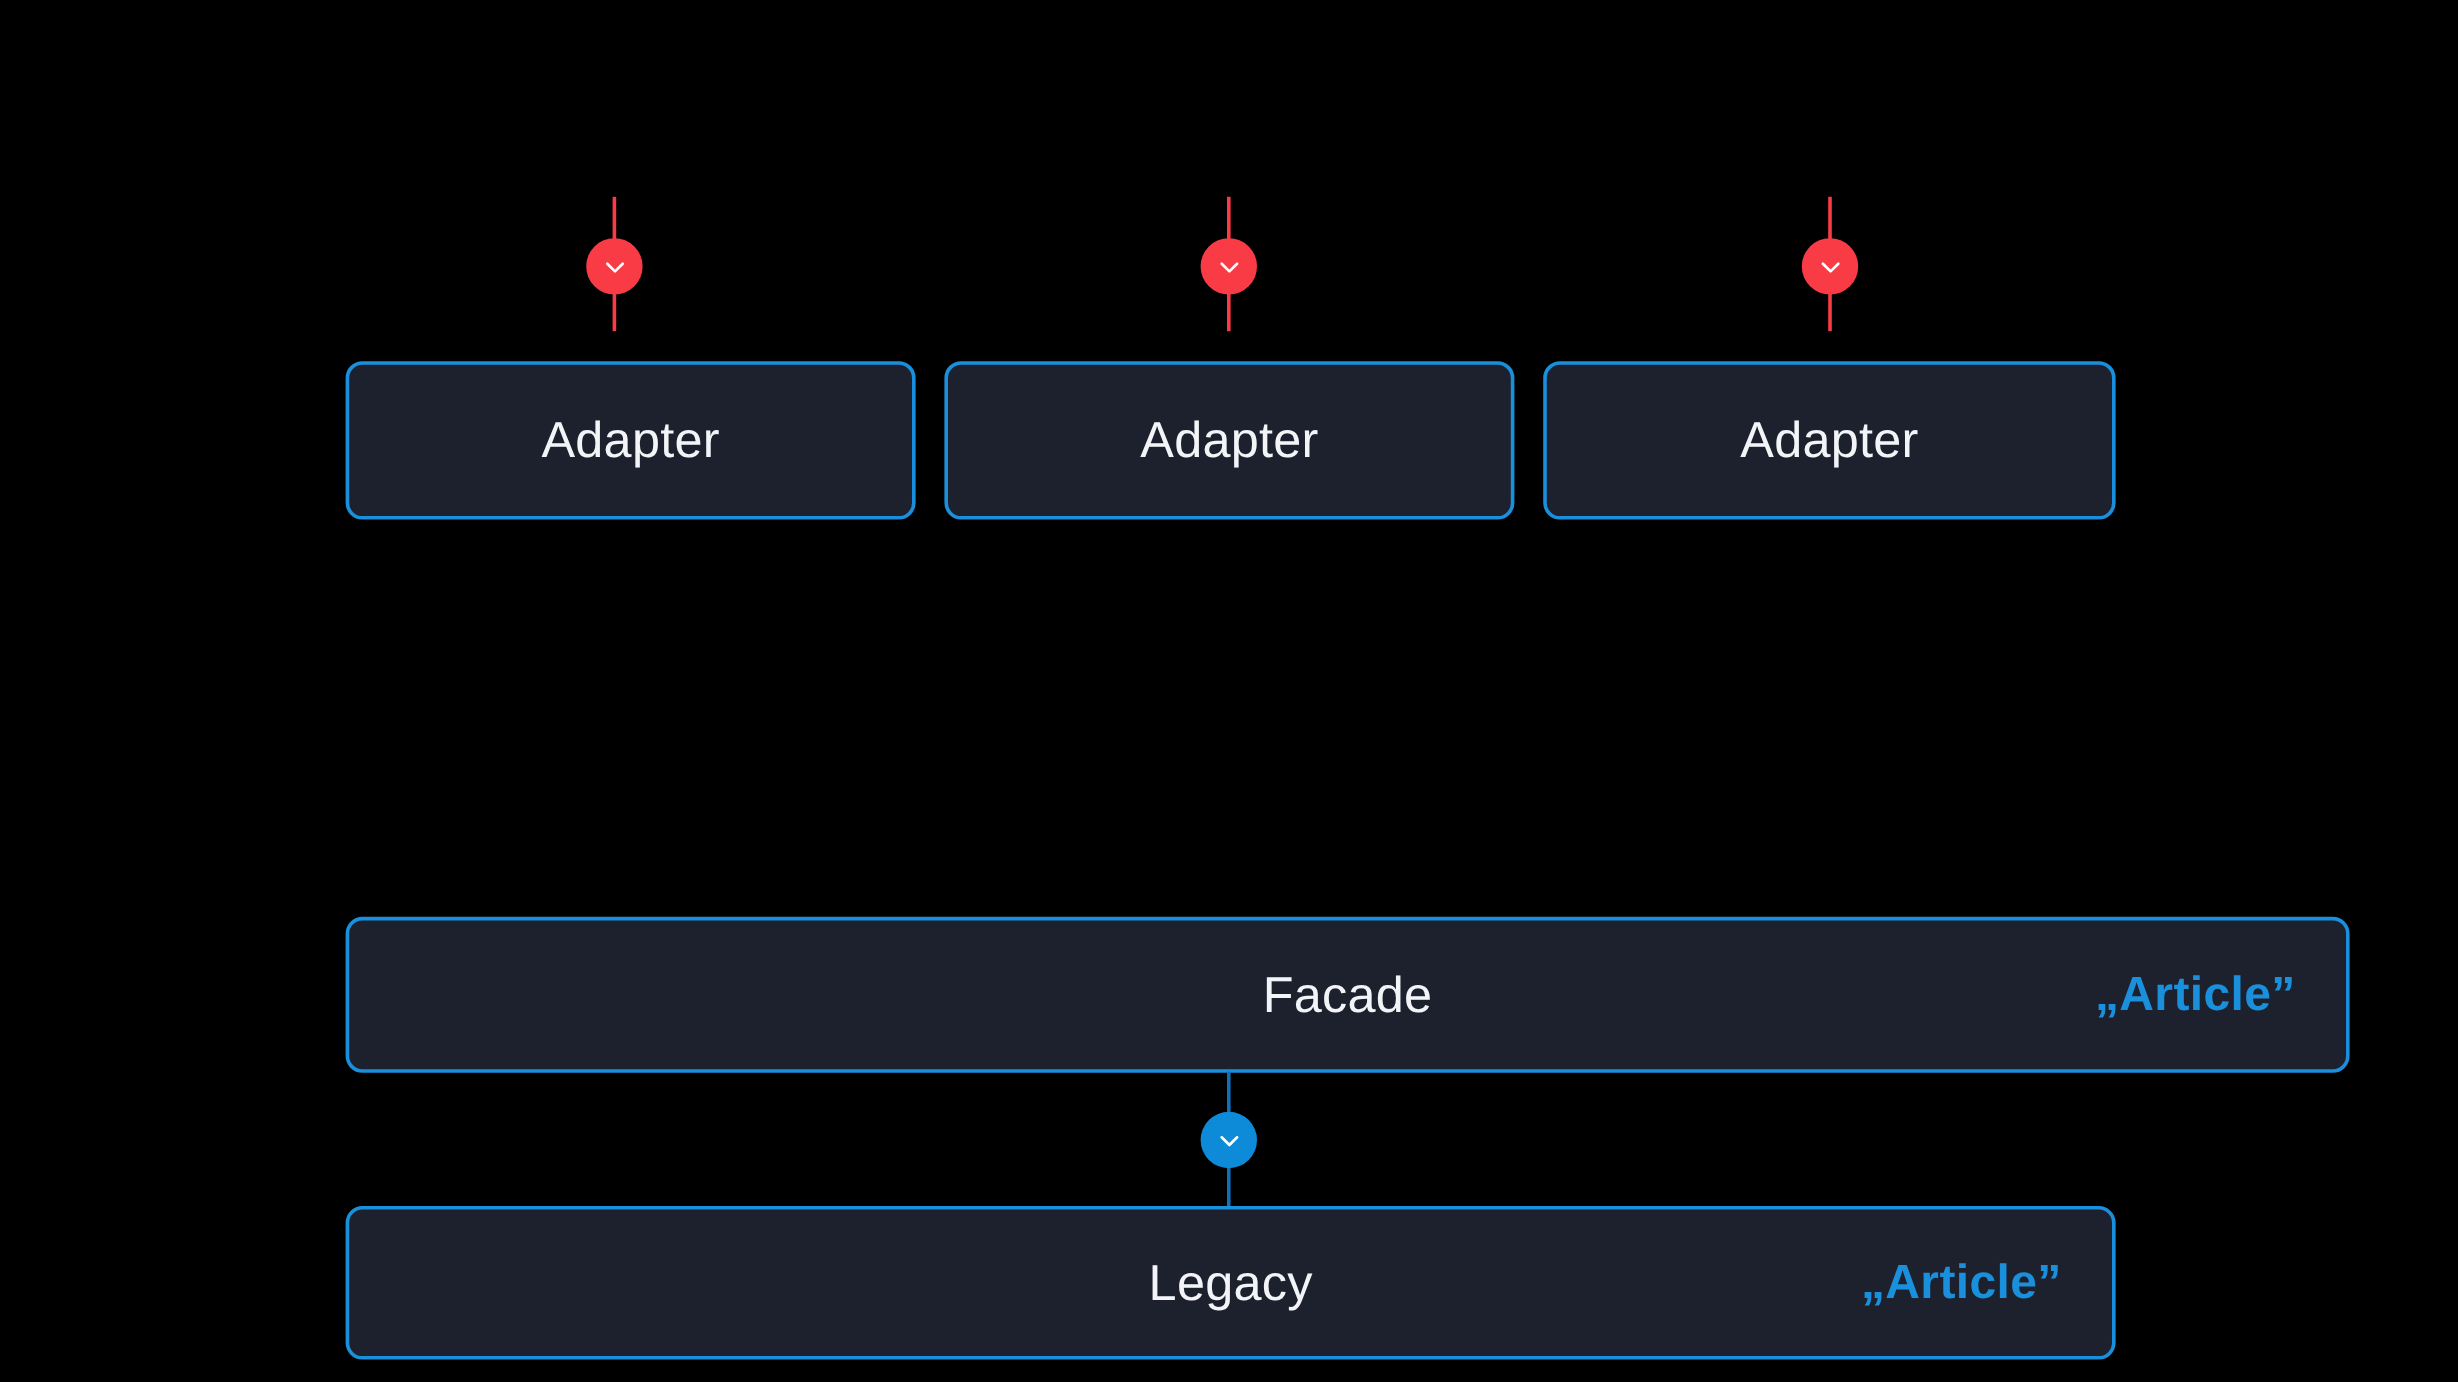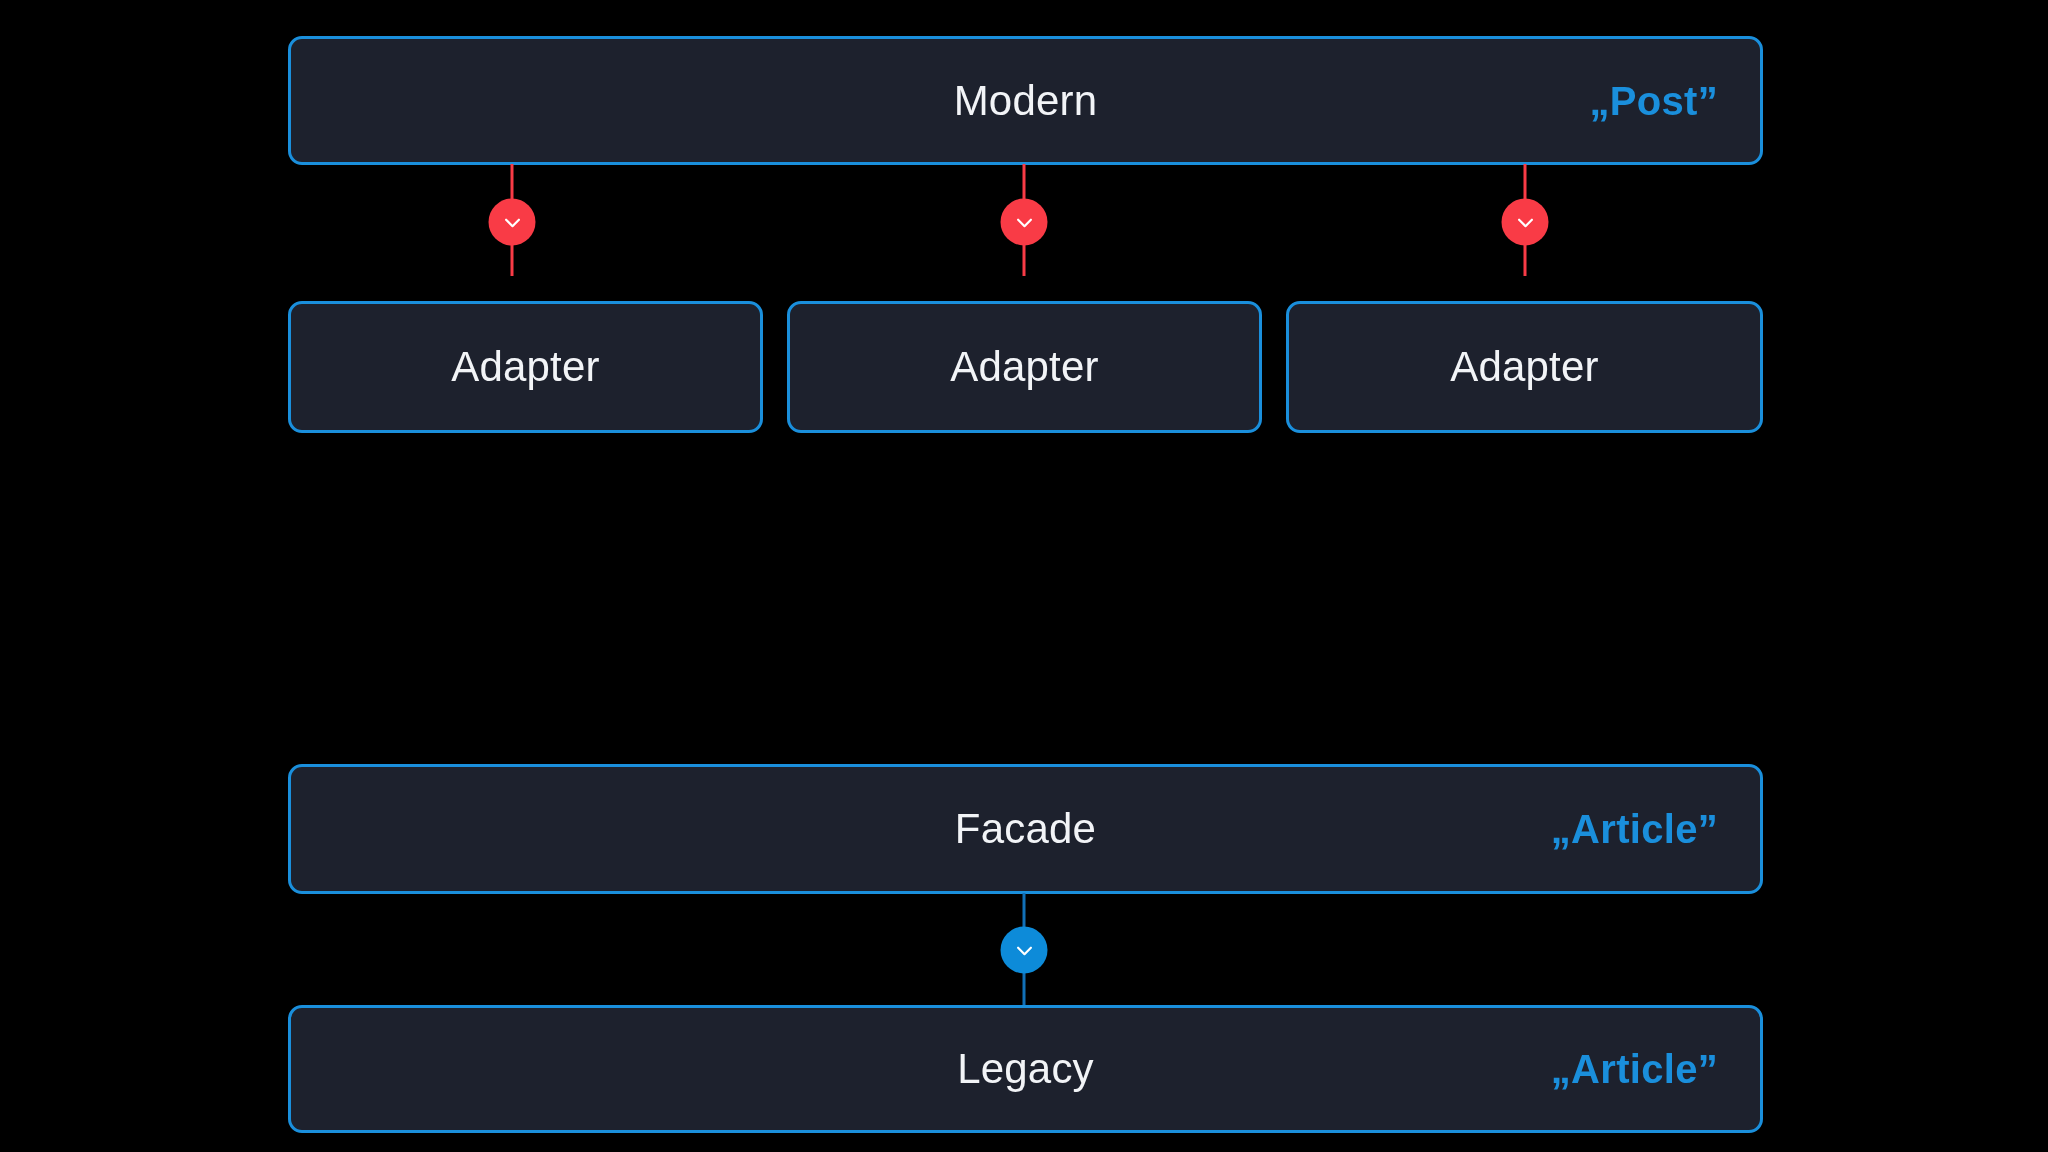--- a/index.html
+++ b/index.html
@@ -60,21 +60,21 @@
   
   #box-modern {
     left: 288px;
     top: 36px;
     width: 1475px;
     height: 129px;
   }
   #box-facade {
     left: 288px;
     top: 764px;
-    width: 1475px;
+    width: 1670px;
     height: 130px;
   }
   #box-legacy {
     left: 288px;
     top: 1005px;
     width: 1475px;
     height: 128px;
   }
 
   
@@ -130,24 +130,20 @@
     stroke-linecap: round;
     stroke-linejoin: round;
     fill: none;
   }
 </style>
 </head>
 <body>
 
 <div id="diagram">
 
-  <div class="node" id="box-modern">
-    <span class="node-title">Modern</span>
-    <span class="node-entity">„Post”</span>
-  </div>
 
   <div class="connector red conn-red-top" style="left:512px;"></div>
   <div class="connector red conn-red-top" style="left:1024px;"></div>
   <div class="connector red conn-red-top" style="left:1525px;"></div>
 
   <div class="marker red" style="left:512px; top:222px;">
     <span>
       <svg viewBox="0 0 24 24" aria-hidden="true">
           <path d="M5 9 L12 16 L19 9"></path>
         </svg>

